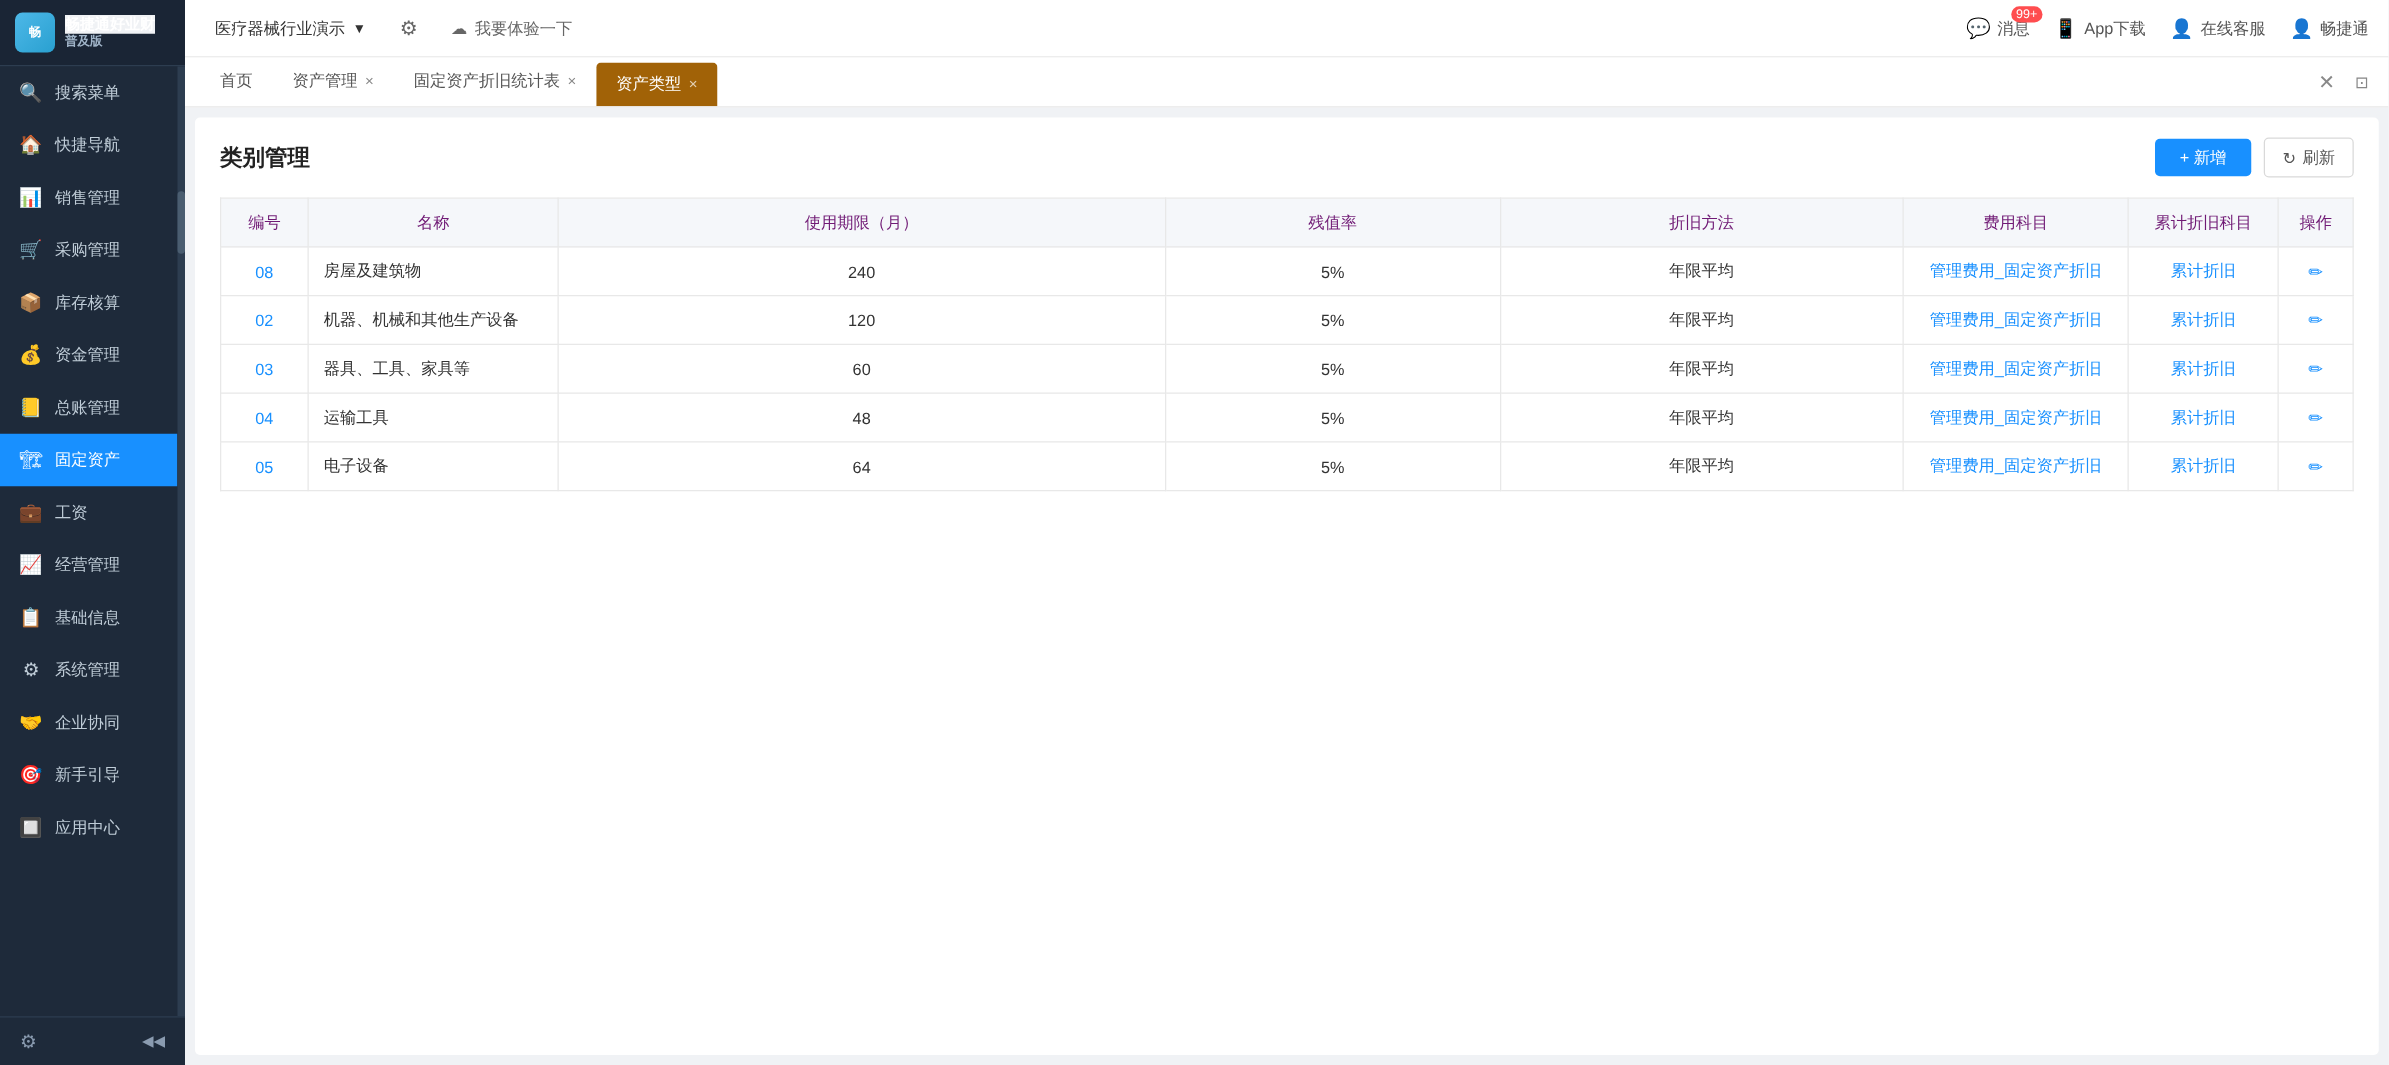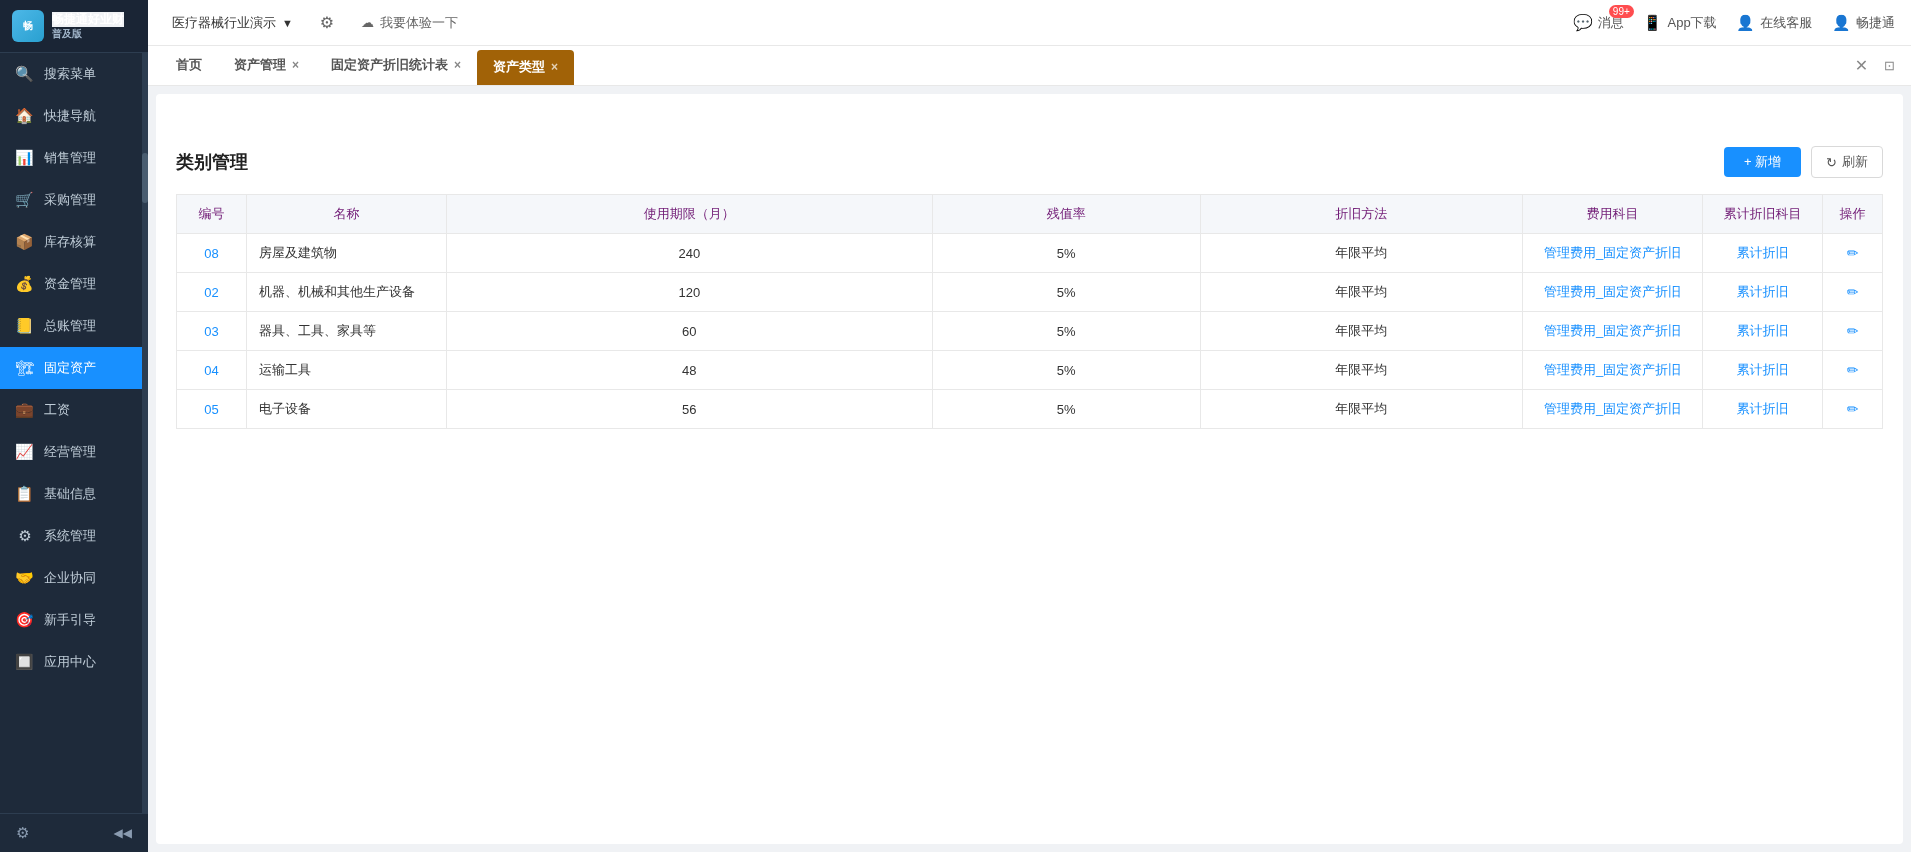--- a/index.html
+++ b/index.html
@@ -141,21 +141,20 @@
       gap: 0;
     }
     .tab {
       display: flex; align-items: center; gap: 6px;
       padding: 0 16px;
       font-size: 13px;
       color: #555;
       cursor: pointer;
       border-bottom: 2px solid transparent;
       white-space: nowrap;
-      font-weight: bold;
     }
     .tab.highlight { background: #a16207; color: #fff; border-radius: 4px 4px 0 0; margin-top: 4px; }
     .tab .tab-close { font-size: 12px; color: inherit; opacity: 0.7; }
     .tab-window-controls {
       margin-left: auto;
       display: flex;
       align-items: center;
       gap: 8px;
     }
     .twc-btn { cursor: pointer; color: #888; font-size: 16px; padding: 0 4px; }
@@ -169,21 +168,20 @@
       margin: 8px;
       border-radius: 4px;
     }
 
     
     .page-header {
       display: flex;
       align-items: center;
       justify-content: space-between;
       margin-bottom: 16px;
-      margin-top: 36px;
     }
     .page-title {
       font-size: 18px;
       font-weight: bold;
       color: #222;
     }
     .page-actions {
       display: flex;
       gap: 10px;
       align-items: center;
@@ -449,21 +447,21 @@
             <td>48</td>
             <td>5%</td>
             <td>年限平均</td>
             <td class="link-cell">管理费用_固定资产折旧</td>
             <td class="link-cell">累计折旧</td>
             <td><span class="edit-icon">✏</span></td>
           </tr>
           <tr>
             <td class="code-cell">05</td>
             <td class="name-cell">电子设备</td>
-            <td>56</td>
+            <td>64</td>
             <td>5%</td>
             <td>年限平均</td>
             <td class="link-cell">管理费用_固定资产折旧</td>
             <td class="link-cell">累计折旧</td>
             <td><span class="edit-icon">✏</span></td>
           </tr>
         </tbody>
     </table>
   </div>
 </div>

